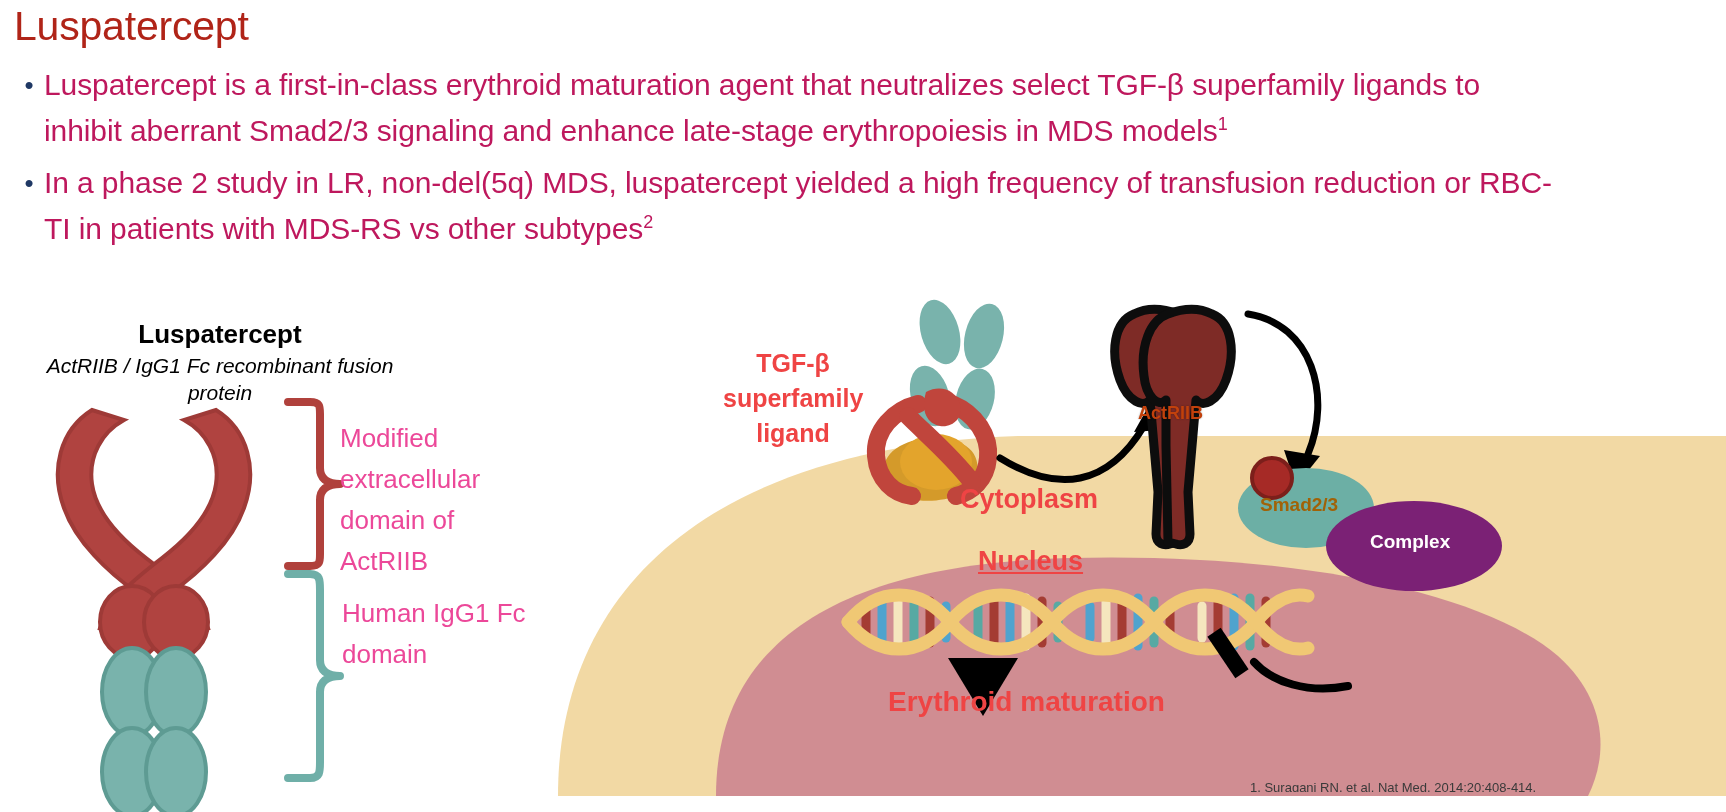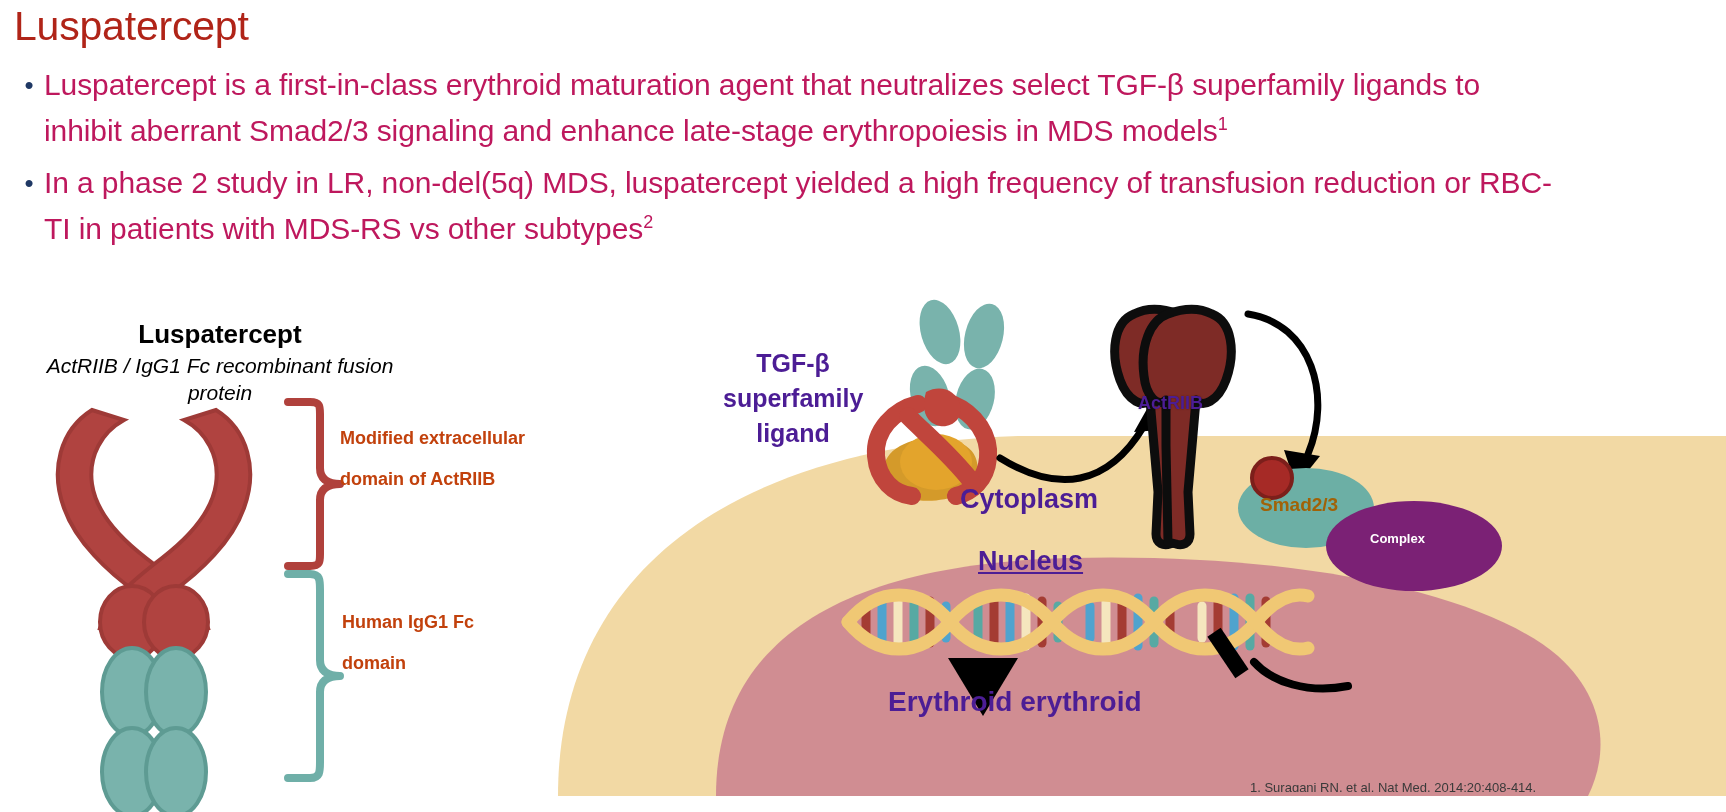--- a/index.html
+++ b/index.html
@@ -35,41 +35,41 @@
   .left-fig{position:absolute;left:30px;top:318px;width:520px;height:494px;}
   .lf-title{
     position:absolute;left:0;top:0;width:380px;text-align:center;
     font-size:26px;font-weight:bold;line-height:32px;
   }
   .lf-sub{
     position:absolute;left:0;top:34px;width:380px;text-align:center;
     font-size:21px;line-height:27px;font-style:italic;
   }
   .lf-label{
-    position:absolute;font-size:18px;line-height:41px;color:#c2410c;font-weight:bold;
+    position:absolute;font-size:26px;line-height:41px;color:#ec4899;
   }
   .lf-label-1{left:310px;top:100px;width:200px;}
-  .lf-label-2{left:312px;top:284px;width:200px;}
+  .lf-label-2{left:312px;top:275px;width:200px;}
 
   
   .right-fig{position:absolute;left:548px;top:296px;width:1178px;height:516px;}
-  .rf-text{position:absolute;font-weight:bold;color:#4c1d95;}
+  .rf-text{position:absolute;font-weight:bold;color:#ef4444;}
   .lbl-ligand{
     left:175px;top:50px;width:140px;text-align:center;
     font-size:25px;line-height:35px;
   }
   .lbl-cyto{left:412px;top:188px;font-size:27px;}
   .lbl-nucleus{left:430px;top:250px;font-size:27px;text-decoration:underline;}
   .lbl-eryth{left:340px;top:390px;font-size:28px;}
   .lbl-actriib{
-    left:590px;top:97px;font-size:18px;color:#4c1d95;
+    left:590px;top:107px;font-size:18px;color:#c2410c;
     text-shadow:0 0 2px rgba(0,0,0,.35);
   }
   .lbl-smad{left:712px;top:198px;font-size:19px;color:#a16207;}
-  .lbl-complex{left:822px;top:235px;font-size:13px;color:#ffffff;}
+  .lbl-complex{left:822px;top:235px;font-size:19px;color:#ffffff;}
 
   
   .citation{
     position:absolute;left:1250px;top:752px;width:470px;
     font-size:13px;color:#3a3a3a;line-height:15px;
     overflow:hidden;height:12px;white-space:nowrap;margin-top:28px;
   }
   svg{display:block;}
 </style>
 </head>
@@ -234,19 +234,19 @@
       <rect x="672" y="332" width="16" height="50" fill="#000" transform="rotate(-34 680 357)"></rect>
     </g>
 
     <polygon points="400,362 470,362 435,420" fill="#000"></polygon>
 
   </svg>
 
   <div class="rf-text lbl-ligand">TGF-β superfamily ligand</div>
   <div class="rf-text lbl-cyto">Cytoplasm</div>
   <div class="rf-text lbl-nucleus">Nucleus</div>
-  <div class="rf-text lbl-eryth">Erythroid erythroid</div>
+  <div class="rf-text lbl-eryth">Erythroid maturation</div>
   <div class="rf-text lbl-actriib">ActRIIB</div>
   <div class="rf-text lbl-smad">Smad2/3</div>
   <div class="rf-text lbl-complex">Complex</div>
 </div>
 
 <div class="citation">1. Suragani RN, et al. Nat Med. 2014;20:408-414.</div>
 
 </body></html>

